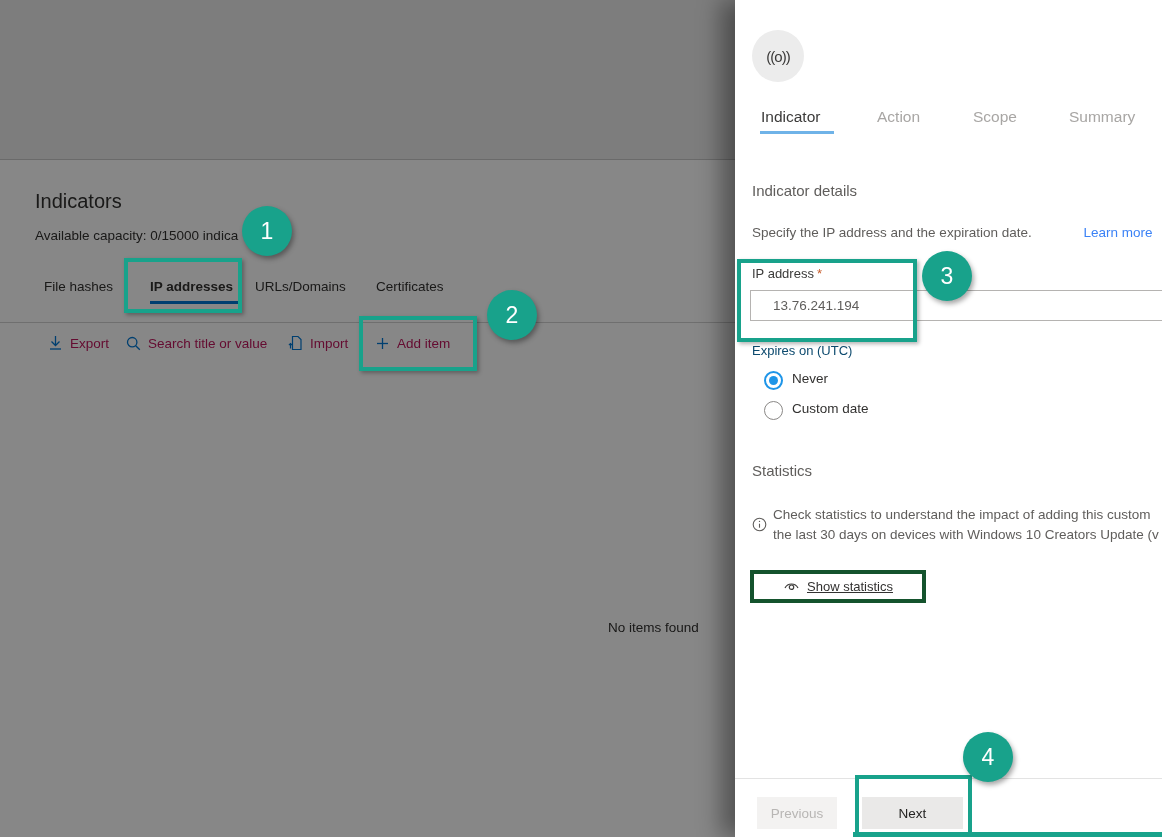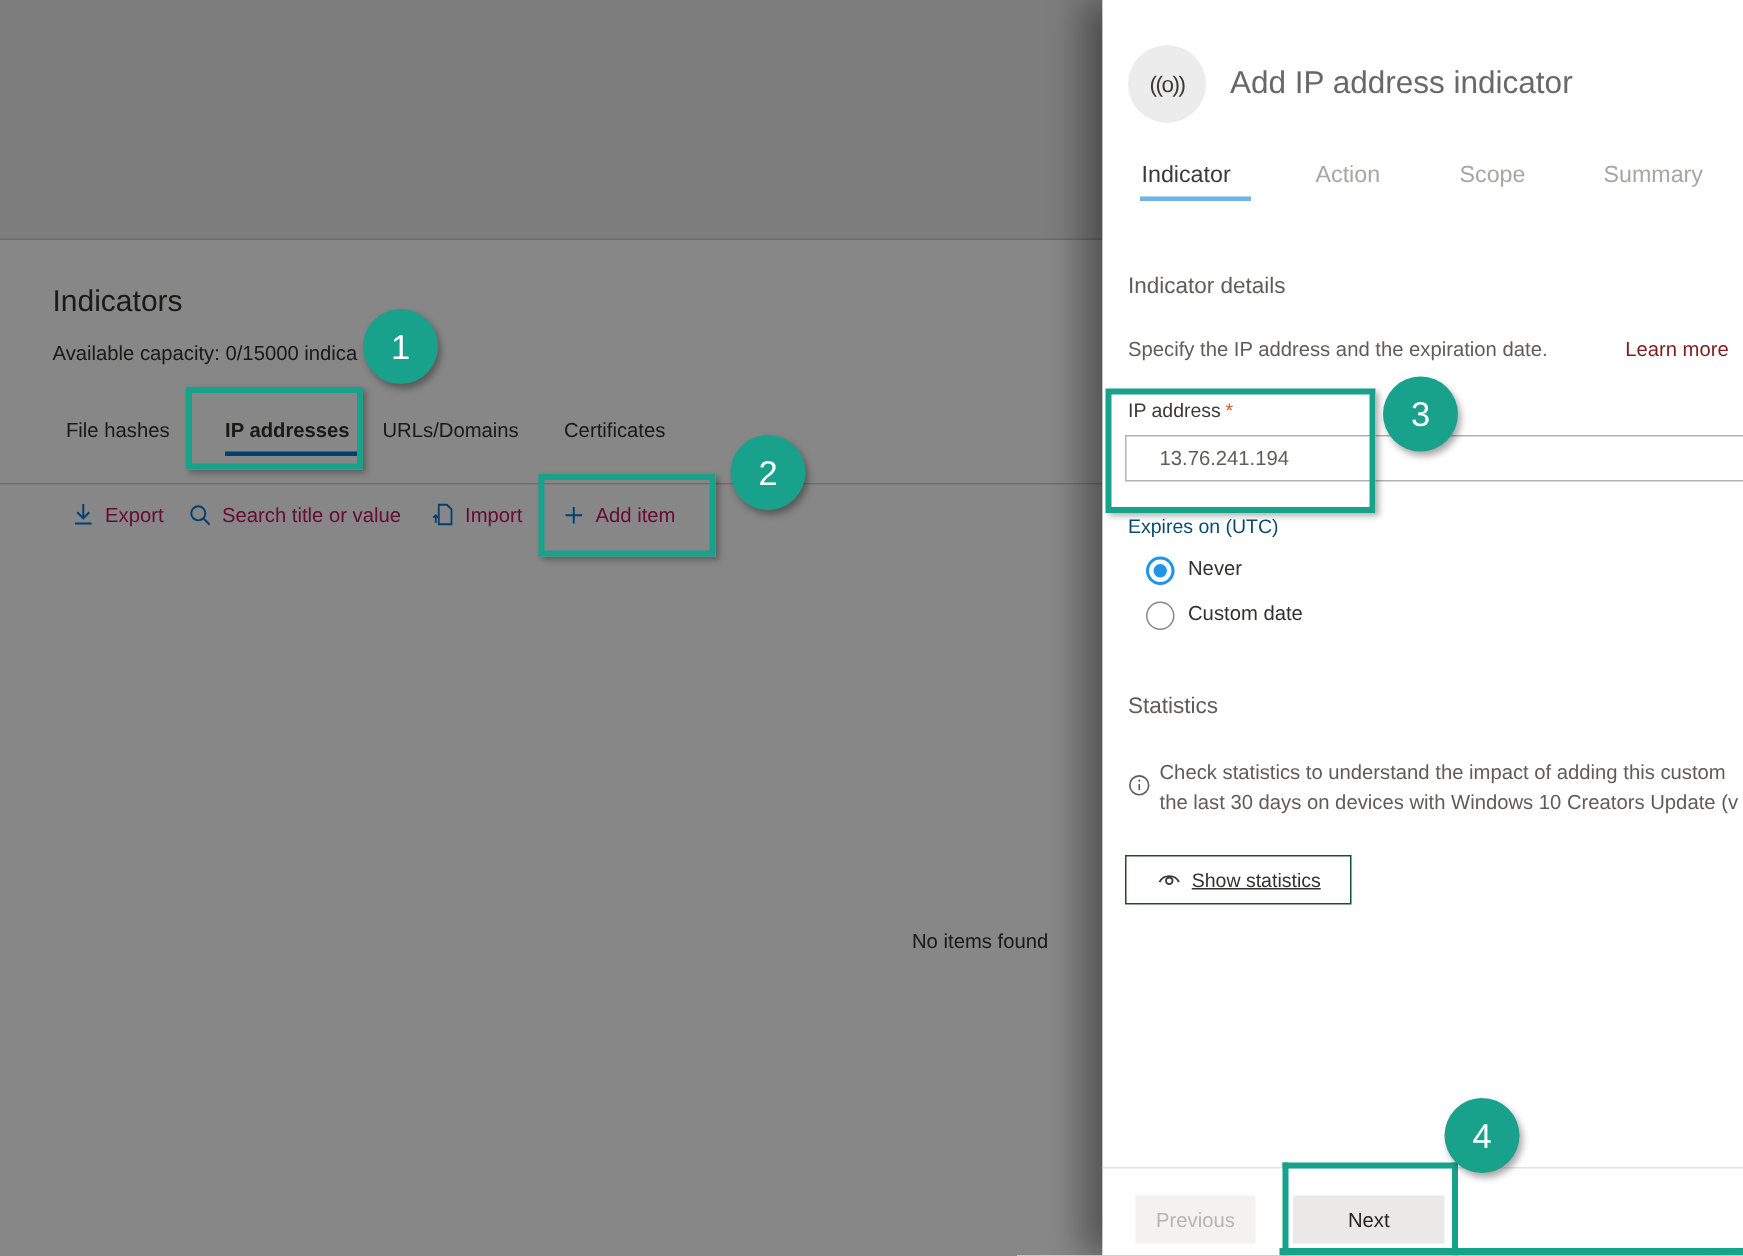--- a/index.html
+++ b/index.html
@@ -28,37 +28,37 @@
   .panel { position:absolute; left:735px; top:0; width:427px; height:837px; background:#ffffff; z-index:10; box-shadow:-14px 0 22px rgba(0,0,0,0.38); }
   .avatar { position:absolute; left:17px; top:30px; width:52px; height:52px; border-radius:50%; background:#ececec; display:flex; align-items:center; justify-content:center; font-size:15px; color:#3b3a39; letter-spacing:-1px; }
   .panel-title { position:absolute; left:85px; top:44px; font-size:21px; color:#686868; white-space:nowrap; }
 
   .step { position:absolute; top:108px; font-size:15.5px; color:#a8a6a4; white-space:nowrap; cursor:pointer; }
   .step.active { color:#3b3a39; }
   .step-underline { position:absolute; left:25px; top:131px; width:74px; height:3px; background:#6fb3e8; }
 
   .section-title { position:absolute; left:17px; font-size:15px; color:#5f5d5b; }
   .desc { position:absolute; left:17px; top:225px; font-size:13.5px; color:#5f5d5b; white-space:nowrap; }
-  .link { color:#7f1d1d; cursor:pointer;padding-left:48px; }
+  .link { color:#3b82f6; cursor:pointer;padding-left:48px; }
 
   .ip-label { position:absolute; left:17px; top:266px; font-size:13px; color:#3b3a39; }
   .required { color:#c75b2a; padding-left:3px; }
   .ip-input { position:absolute; left:15px; top:290px; width:500px; height:31px; border:1px solid #b5b3b1; background:#ffffff; padding-left:22px; font-size:13.5px; color:#5f5d5b; font-family:"Liberation Sans", sans-serif; outline:none; }
 
   .expires-label { position:absolute; left:17px; top:343px; font-size:13px; color:#0c4a6e; }
   .radio-row { position:absolute; left:29px; display:flex; align-items:flex-start; gap:9px; font-size:13.5px; color:#323130; cursor:pointer; }
   .radio { width:19px; height:19px; border-radius:50%; border:1.5px solid #8a8886; position:relative; background:#fff; }
   .radio.checked { border:2px solid #1e95e8; }
   .radio.checked::after { content:""; position:absolute; left:50%; top:50%; width:9px; height:9px; margin:-4.5px 0 0 -4.5px; border-radius:50%; background:#1e95e8; }
 
   .info-row { position:absolute; left:17px; top:505px; display:flex; gap:6px;align-items:center; }
   .info-icon { flex:0 0 auto; margin-top:2px; }
   .info-text { font-size:13.5px; line-height:20px; color:#5f5d5b; white-space:nowrap; }
 
-  .show-stats { position:absolute; left:15px; top:570px; width:151px; height:33px; border:1px solid #14532d; background:#ffffff; display:flex; align-items:center; justify-content:center; gap:7px; font-size:13px; color:#323130; cursor:pointer; }
+  .show-stats { position:absolute; left:15px; top:570px; width:176px; height:33px; border:4px solid #14532d; background:#ffffff; display:flex; align-items:center; justify-content:center; gap:7px; font-size:13px; color:#323130; cursor:pointer; }
   .show-stats .lbl { text-decoration:underline; }
 
   .footer-divider { position:absolute; left:0; top:778px; width:427px; height:1px; background:#e3e3e3; }
   .btn { position:absolute; top:797px; height:32px; border:none; font-size:13.5px; font-family:"Liberation Sans", sans-serif; cursor:pointer; }
   .btn-prev { left:22px; width:80px; background:#f3f2f1; color:#b8b6b4; }
   .btn-next { left:127px; width:101px; background:#eae9e8; color:#252423; }
 
   
   .annotations { position:absolute; left:0; top:0; width:1162px; height:837px; z-index:30; pointer-events:none; }
   .ann-rect { position:absolute; border:4px solid #18a28b; box-shadow:2px 2px 4px rgba(0,0,0,0.3); }
@@ -136,21 +136,20 @@
       <span>Add item</span>
     </div>
 
     <div class="no-items">No items found</div>
   </section>
 
   <div class="dim-overlay"></div>
 
   <aside class="panel">
     <div class="avatar">((o))</div>
-    <div class="panel-title">Add IP address indicator</div>
 
     <div class="step active" style="left:26px;">Indicator</div>
     <div class="step" style="left:142px;">Action</div>
     <div class="step" style="left:238px;">Scope</div>
     <div class="step" style="left:334px;">Summary</div>
     <div class="step-underline"></div>
 
     <div class="section-title" style="top:182px;">Indicator details</div>
 
     <div class="desc">

